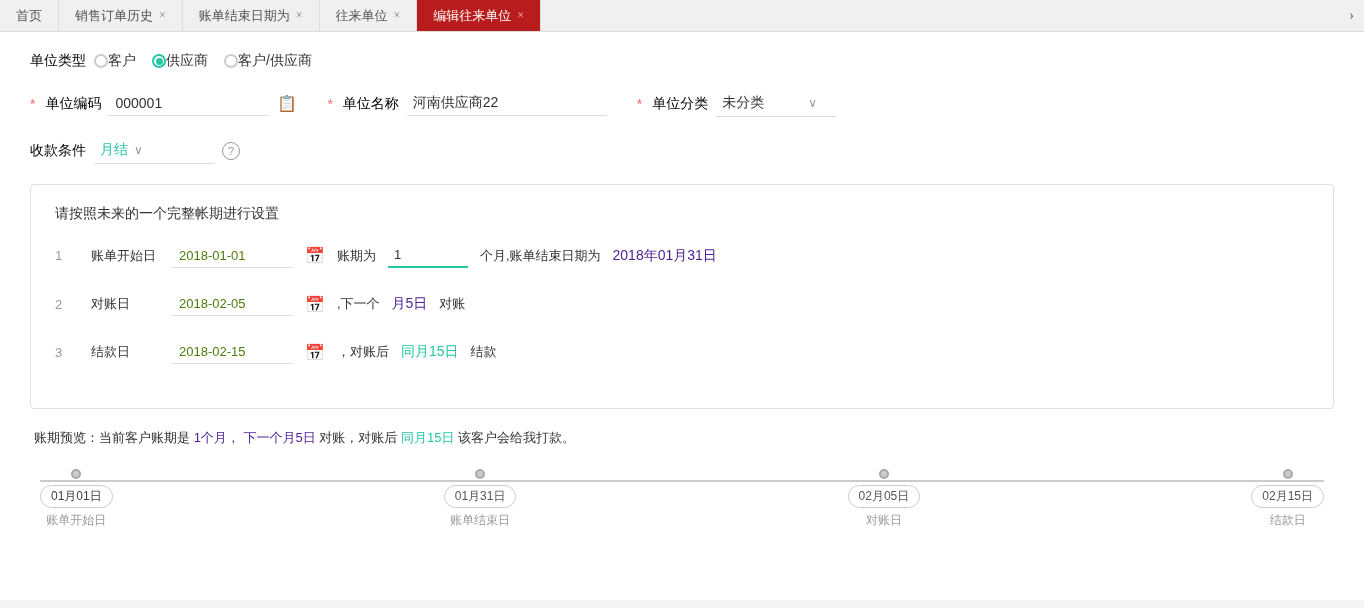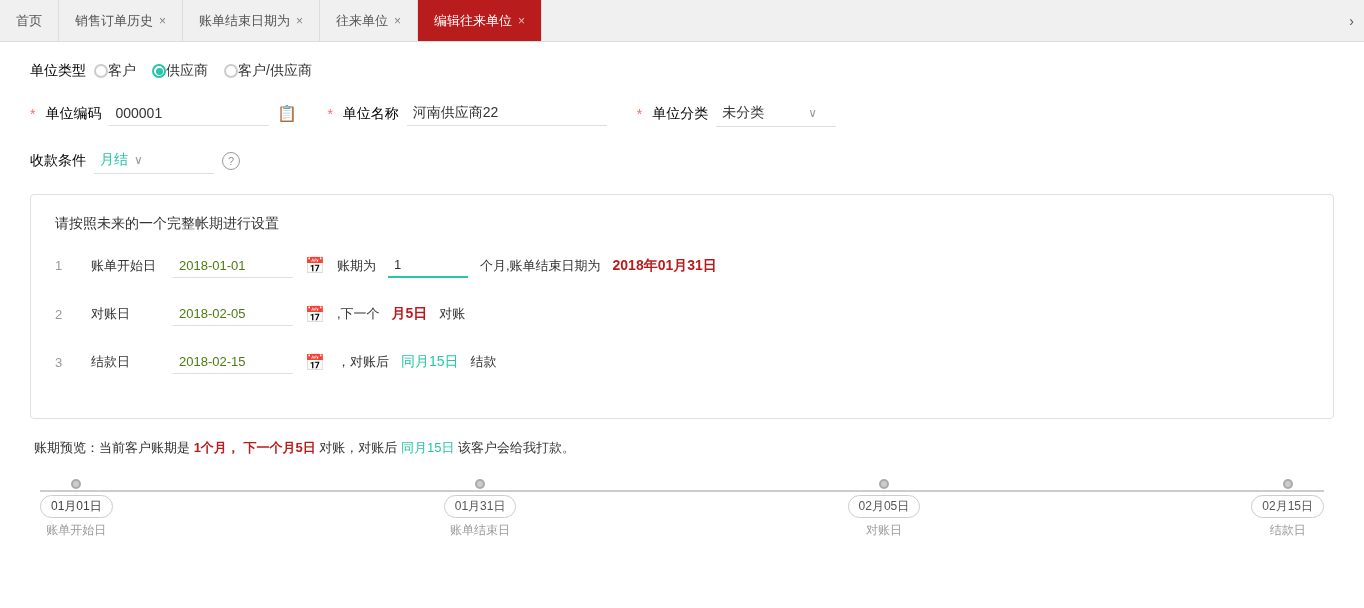--- a/index.html
+++ b/index.html
@@ -4,21 +4,22 @@
   <style>
     * { box-sizing: border-box; margin: 0; padding: 0; }
     body { font-family: 'Microsoft YaHei', 'PingFang SC', sans-serif; font-size: 14px; color: #333; background: #f5f5f5; }
 
     
     .tab-bar {
       display: flex;
       background: #f0f0f0;
       border-bottom: 1px solid #ddd;
       align-items: stretch;
-      height: 42px;
+      height: 32px;
+      font-family: Liberation Serif, serif;
     }
     .tab {
       display: flex;
       align-items: center;
       padding: 0 16px;
       cursor: pointer;
       font-size: 13px;
       color: #555;
       border-right: 1px solid #ddd;
       white-space: nowrap;
@@ -207,22 +208,22 @@
       font-size: 13px;
       color: #333;
       background: transparent;
       width: 80px;
     }
     .inline-text {
       font-size: 13px;
       color: #333;
     }
     .highlight-orange {
-      color: #b91c1c;
-      font-weight: 700;
+      color: #4c1d95;
+      font-weight: 400;
     }
     .highlight-teal {
       color: #26c6a6;
       font-weight: 500;
     }
 
     
     .preview-text {
       font-size: 13px;
       color: #333;

